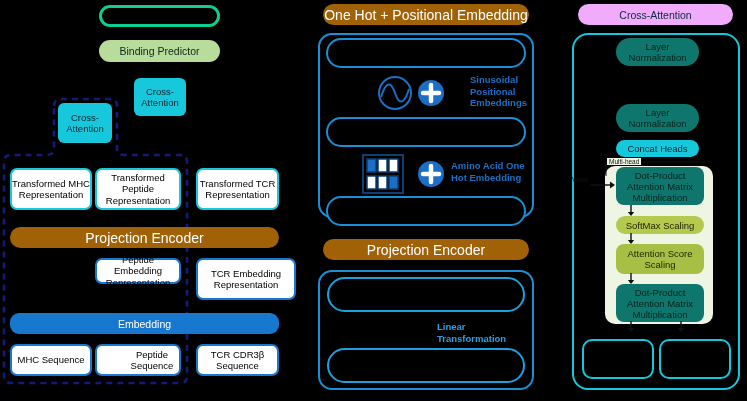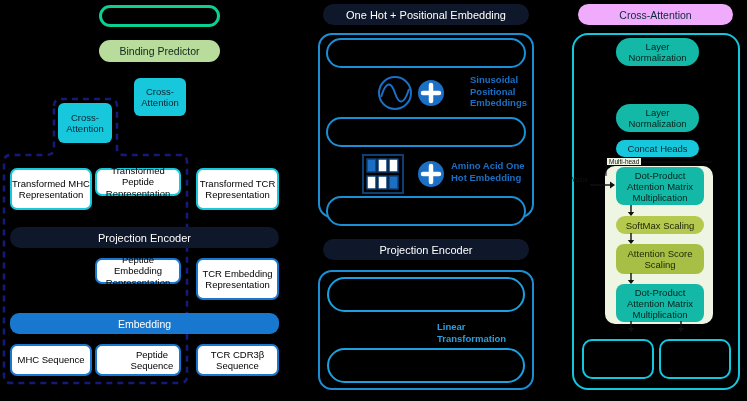--- a/index.html
+++ b/index.html
@@ -5,34 +5,34 @@
   html,body{margin:0;padding:0;background:#000;}
   body{width:747px;height:401px;overflow:hidden;font-family:"Liberation Sans",sans-serif;}
   #stage{position:relative;width:747px;height:401px;background:#000;}
   .abs{position:absolute;box-sizing:border-box;}
   .ctr{display:flex;align-items:center;justify-content:center;text-align:center;}
 
   
   .pill{border-radius:999px;}
   .rr{border-radius:7px;}
 
-  .hdr-blue{background:#0f172a;color:#fff;font-size:11px;text-align:right;}
+  .hdr-blue{background:#a16207;color:#fff;font-size:14px;text-align:right;}
   .hdr-blue2{background:#1877cf;color:#fff;font-size:10.5px;border-radius:9px;}
   .hdr-cyan{background:#f0abfc;color:#0a2a3a;font-size:10.5px;}
   .hdr-green{background:#b7dc9b;color:#13261a;font-size:10.5px;}
 
   .outline-green{border:3px solid #0ccf92;background:#000;}
   .outline-cyan{border:2.5px solid #12c8de;background:#000;}
   .outline-blue{border:2.5px solid #1b8fd6;background:#000;}
 
   .wbox-cyan{background:#fff;border:2.5px solid #18c8dd;color:#000;font-size:9.5px;line-height:11.5px;}
   .wbox-blue{background:#fff;border:2.5px solid #1877cf;color:#000;font-size:9.5px;line-height:11.5px;}
 
   .cyan-solid{background:#17c8dd;color:#08242e;font-size:9.5px;line-height:11px;border-radius:6px;}
-  .green-solid{background:#14b8a6;color:#05231c;font-size:9.5px;line-height:11px;border-radius:999px;}
+  .green-solid{background:#0f766e;color:#05231c;font-size:9.5px;line-height:11px;border-radius:999px;}
   .cyanpill{background:#17c8dd;color:#08242e;font-size:9.5px;line-height:11px;border-radius:999px;}
   .olive1{background:#b4c94e;color:#1d2406;font-size:9.5px;line-height:11px;border-radius:999px;}
   .olive2{background:#a8bf45;color:#1d2406;font-size:9.5px;line-height:11px;border-radius:999px;}
 
   .dashed-wrap{position:absolute;left:0;top:0;width:747px;height:401px;pointer-events:none;}
 
   .blu-txt{color:#1b6fc4;font-weight:bold;font-size:9.5px;line-height:11.5px;}
   .blu-txt-lt{color:#2a9fe0;font-weight:bold;font-size:9.5px;line-height:11.5px;}
 
   .mh-panel{background:#eef5e2;border-radius:10px;}
@@ -62,35 +62,35 @@
   </div>
 
   <div class="abs rr ctr cyan-solid" style="left:58px;top:103px;width:54px;height:40px;">
     <span style="white-space:pre-line">Cross-
 Attention</span>
   </div>
 
   <div class="abs rr ctr wbox-cyan" style="left:10px;top:168px;width:82px;height:42px;">
     <span>Transformed MHC Representation</span>
   </div>
-  <div class="abs rr ctr wbox-cyan" style="left:95px;top:168px;width:86px;height:28px;">
+  <div class="abs rr ctr wbox-cyan" style="left:95px;top:168px;width:86px;height:42px;">
     <span>Transformed Peptide Representation</span>
   </div>
   <div class="abs rr ctr wbox-cyan" style="left:196px;top:168px;width:83px;height:42px;">
     <span>Transformed TCR Representation</span>
   </div>
 
   <div class="abs pill ctr hdr-blue" style="left:10px;top:227px;width:269px;height:21px;">
     <span>Projection Encoder</span>
   </div>
 
   <div class="abs rr ctr wbox-blue" style="left:95px;top:258px;width:86px;height:26px;">
     <span>Peptide Embedding Representation</span>
   </div>
-  <div class="abs rr ctr wbox-blue" style="left:196px;top:258px;width:83px;height:42px;">
+  <div class="abs rr ctr wbox-blue" style="left:196px;top:258px;width:100px;height:42px;">
     <span>TCR Embedding Representation</span>
   </div>
 
   <div class="abs pill ctr hdr-blue2" style="left:10px;top:313px;width:269px;height:21px;">
     <span>Embedding</span>
   </div>
 
   <div class="abs rr ctr wbox-blue" style="left:10px;top:344px;width:82px;height:32px;">
     <span>MHC Sequence</span>
   </div>

